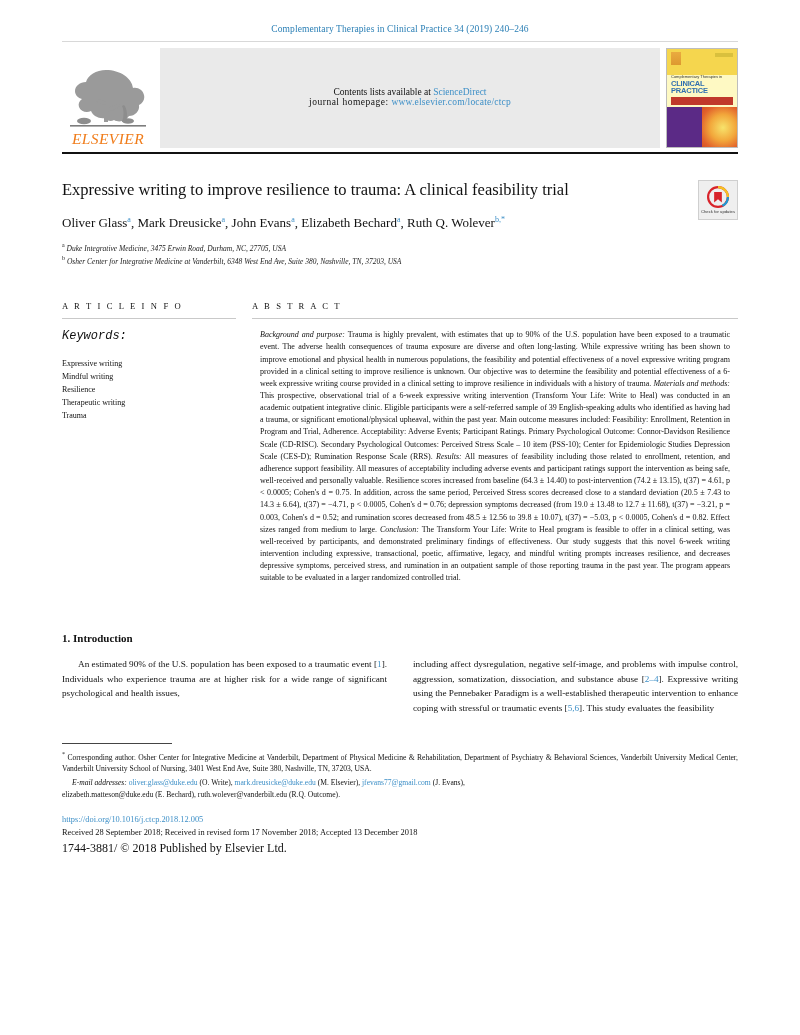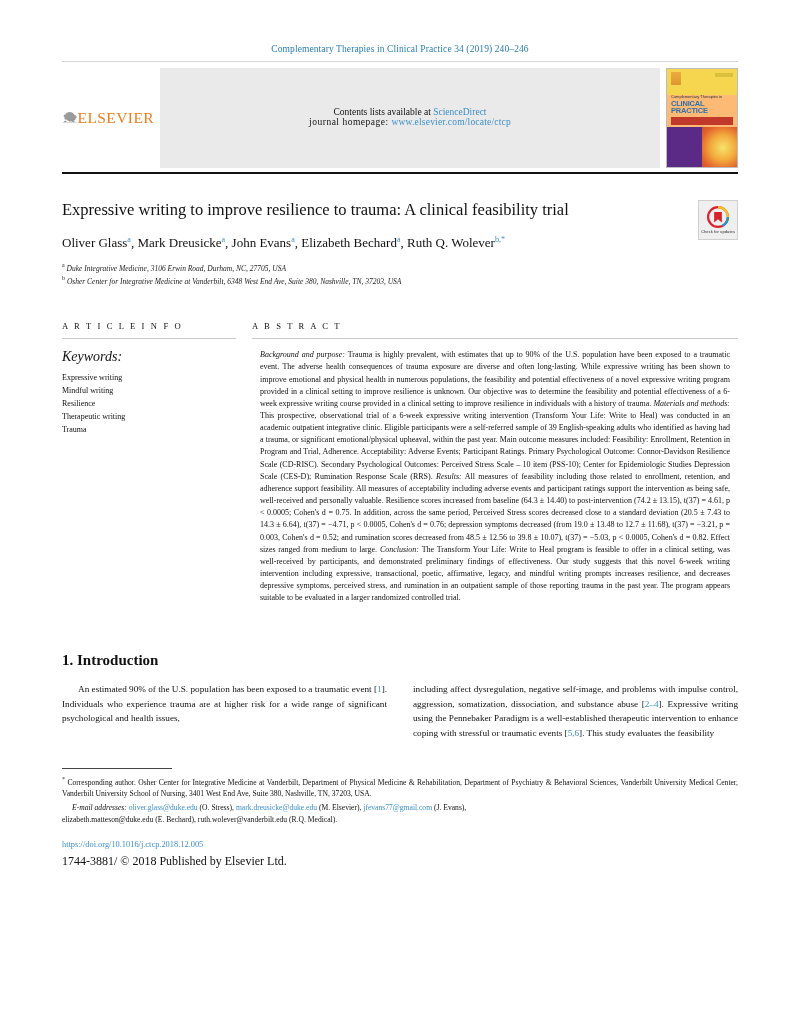--- a/index.html
+++ b/index.html
@@ -21,43 +21,45 @@
     position: relative;
     background: #fff;
     padding: 0;
   }
 
   
   .running-head {
     text-align: center;
     font-size: 9.5px;
     color: #2a7fb5;
-    padding-top: 44px;
+    padding-top: 24px;
     letter-spacing: .1px;
     font-family: "Liberation Serif", serif;
   }
   .rh-rule {
     margin: 7px 62px 0 62px;
     border-top: 1px solid #d8d8d8;
   }
 
   
   .masthead {
     margin: 6px 62px 0 62px;
     display: flex;
     align-items: stretch;
     height: 100px;
   }
   .elsevier-logo {
     width: 92px;
     flex: 0 0 92px;
     display: flex;
+    flex-direction: column;
     justify-content: flex-end;
     align-items: center;
     padding-bottom: 2px;
+    font-style: italic;
   }
   .tree-svg { display:block; }
   .elsevier-word {
     font-family: "Liberation Serif", serif;
     font-size: 15.5px;
     letter-spacing: .4px;
     color: #f07c1a;
     margin-top: 1px;
     line-height: 1;
   }
@@ -86,21 +88,21 @@
   .homepage-line {
     font-size: 9.5px;
     color: #111;
     letter-spacing: .5px;
   }
   .homepage-line .url { color: #3d8fc7; letter-spacing:.2px; }
   .cover-thumb {
     width: 72px;
     flex: 0 0 72px;
     border: 1px solid #bdbdbd;
-    background: #fdba74;
+    background: #fef9c3;
     position: relative;
     overflow: hidden;
   }
   .cv-top {
     height: 26px; background: #f5d64e; position: relative;
   }
   .cv-els {
     position:absolute; left:4px; top:3px; width:10px; height:13px;
     background: linear-gradient(#e8a33d, #d98e2a);
     opacity:.85;
@@ -179,42 +181,42 @@
   }
   .col-info { width: 190px; flex: 0 0 190px; padding-right: 16px; }
   .col-abs { flex: 1 1 auto; }
   .sec-head {
     font-size: 8.6px;
     letter-spacing: 2.1px;
     color: #111;
     font-family: "Liberation Serif", serif;
   }
   .sec-rule { border-top: 1px solid #c9c9c9; margin-top: 7px; margin-bottom: 10px; }
-  .kw-label { font-size: 14px; font-style: italic; color:#111; margin-bottom: 7px;}
+  .kw-label { font-size: 12px; font-style: italic; color:#111; margin-bottom: 15px; font-family: Liberation Mono, monospace;}
   .kw { font-size: 8px; color:#111; line-height: 1.62; }
 
   .abs-p {
     font-size: 8px;
     line-height: 1.52;
     text-align: justify;
     color: #111;
     margin: 8px;
     hyphens: none;
   }
   .abs-p i { font-style: italic; }
 
   
   .intro {
     margin: 40px 62px 0 62px;
     display: flex;
     gap: 26px;
   }
   .intro-col { flex: 1 1 0; }
   .intro-head {
-    font-size: 15px;
+    font-size: 11px;
     font-weight: bold;
     margin-bottom: 13px;
     color: #111;
     font-family: "Liberation Serif", serif;
   }
   .intro-p {
     font-size: 9.2px;
     line-height: 1.56;
     text-align: justify;
     text-indent: 16px;
@@ -315,21 +317,21 @@
 
   </div>
   <div class="masthead-rule"></div>
 
   <div class="title-block">
     <div class="paper-title">Expressive writing to improve resilience to trauma: A clinical feasibility trial</div>
     <div class="authors">Oliver Glass<sup>a</sup>, Mark Dreusicke<sup>a</sup>, John Evans<sup>a</sup>, Elizabeth Bechard<sup>a</sup>, Ruth Q. Wolever<sup>b,</sup><sup>*</sup></div>
     <div class="affiliations">
       <div class="affil">
         <sup>a</sup>
-        <span>Duke Integrative Medicine, 3106 Erwin Road, Durham, NC, 27705, USA</span>
+        <span>Duke Integrative Medicine, 3475 Erwin Road, Durham, NC, 27705, USA</span>
       </div>
       <div class="affil">
         <sup>b</sup>
         <span>Osher Center for Integrative Medicine at Vanderbilt, 6348 West End Ave, Suite 380, Nashville, TN, 37203, USA</span>
       </div>
     </div>
 
     <div class="crossmark">
       <svg width="22" height="22" viewBox="0 0 40 40">
         <circle cx="20" cy="20" r="18" fill="none" stroke="#d8232a" stroke-width="4"></circle>
@@ -382,32 +384,33 @@
   </div>
 
   <div class="foot-rule"></div>
   <div class="footnotes">
     <div class="fn-corr">
       <sup>*</sup><span> Corresponding author. Osher Center for Integrative Medicine at Vanderbilt, Department of Physical Medicine &amp; Rehabilitation, Department of Psychiatry &amp; Behavioral Sciences, Vanderbilt University Medical Center, Vanderbilt University School of Nursing, 3401 West End Ave, Suite 380, Nashville, TN, 37203, USA.</span>
     </div>
     <div class="fn-email">
       <i>E-mail addresses:</i>
       <span class="em">oliver.glass@duke.edu</span>
-      <span>(O. Stress),</span>
+      <span>(O. Write),</span>
       <span class="em">mark.dreusicke@duke.edu</span>
       <span>(M. Elsevier),</span>
       <span class="em">jfevans77@gmail.com</span>
       <span>(J. Evans),</span>
     </div>
     <div class="fn-email2">
       <span class="em">elizabeth.matteson@duke.edu</span>
       <span>(E. Bechard),</span>
       <span class="em">ruth.wolever@vanderbilt.edu</span>
-      <span>(R.Q. Medical).</span>
+      <span>(R.Q. Outcome).</span>
     </div>
   </div>
 
   <div class="pub-block">
     <div class="doi">https://doi.org/10.1016/j.ctcp.2018.12.005</div>
+    <div class="hist">Received 28 September 2018; Received in revised form 17 November 2018; Accepted 13 December 2018</div>
     <div class="issn">1744-3881/ © 2018 Published by Elsevier Ltd.</div>
   </div>
 
 </div>
 
 </body></html>

